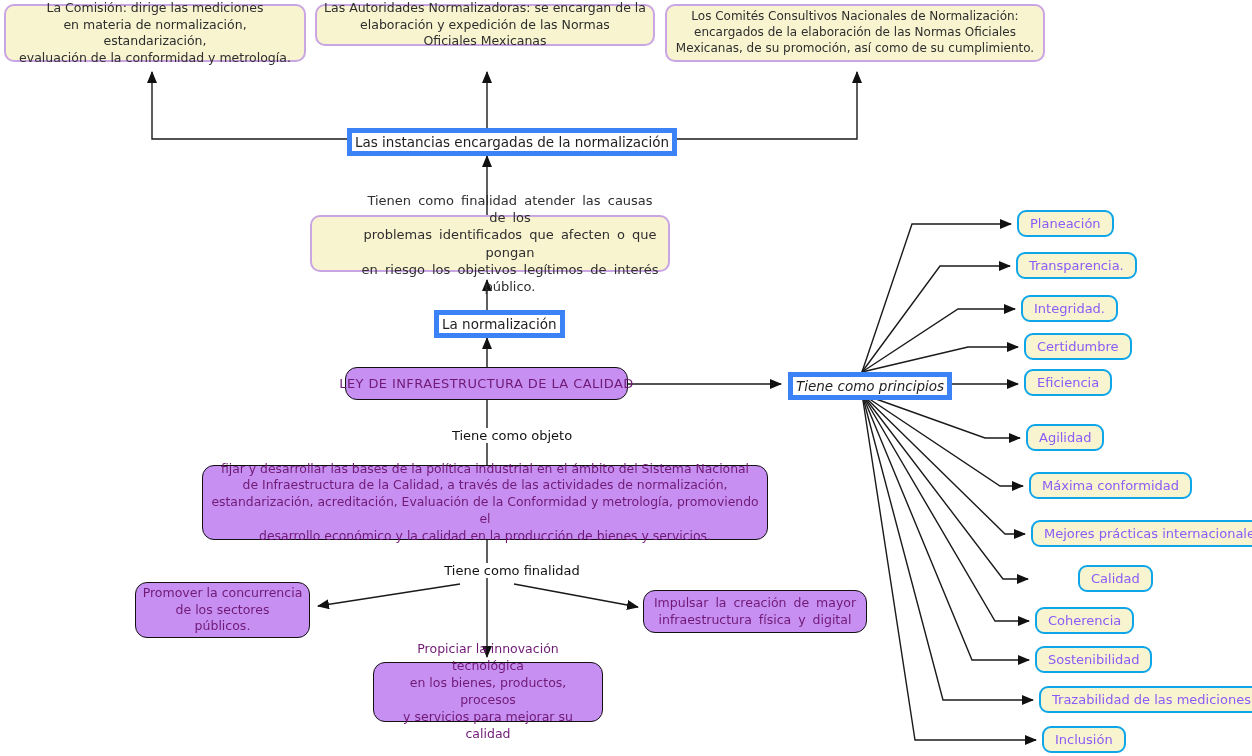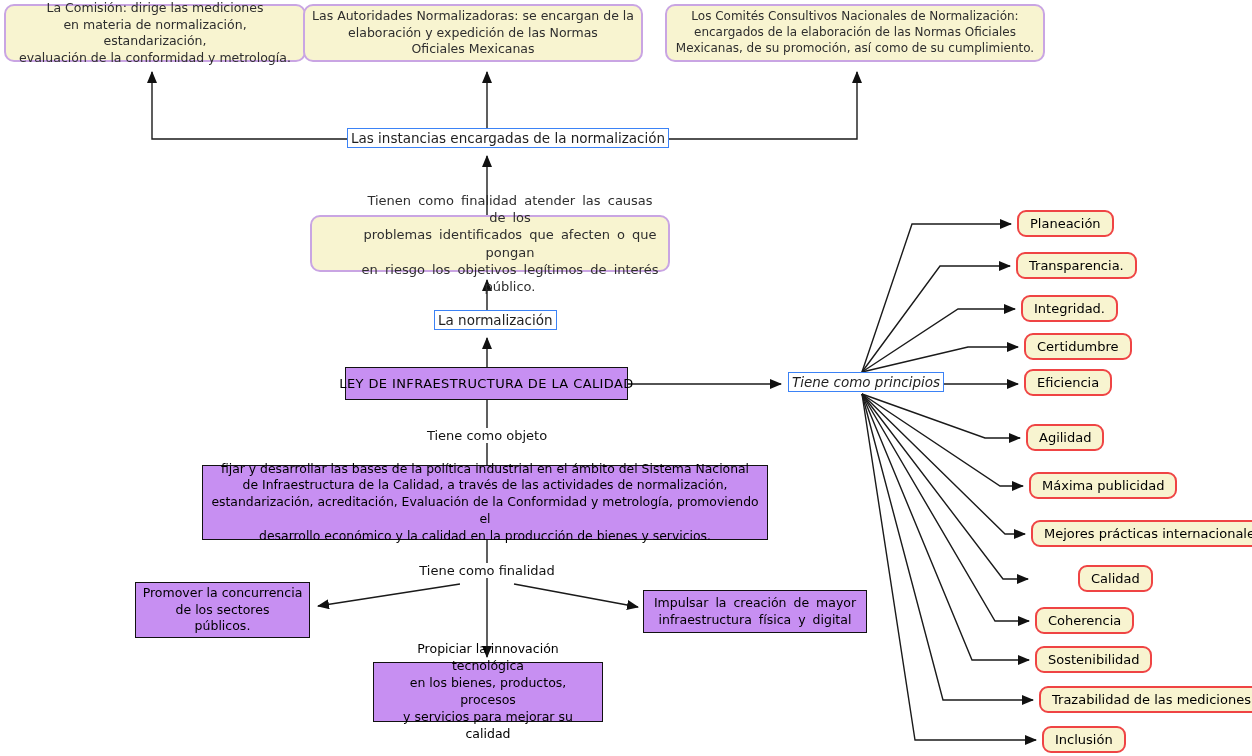--- a/index.html
+++ b/index.html
@@ -20,56 +20,56 @@
     text-align:center;
     font-size:12.5px;
     line-height:1.32;
     white-space:pre-line;
     padding:5px 4px;
     display:flex;align-items:center;justify-content:center;
   }
   .purple{
     background:#c78ff2;
     border:1.6px solid #111111;
-    border-radius:0;
-    color:#000000;
+    border-radius:12px;
+    color:#701a75;
     text-align:center;
     font-size:12.5px;
     line-height:1.35;
     white-space:pre-line;
     padding:4px 6px;
     display:flex;align-items:center;justify-content:center;
   }
   .tag{
     background:#ffffff;
-    border:1px solid #3b82f6;
+    border:5px solid #3b82f6;
     color:#1e1e1e;
     font-size:13.5px;
     padding:1px 3px;
     white-space:nowrap;
   }
   .linklabel{
     background:#ffffff;
     color:#111111;
     font-size:13px;
     padding:0 4px;
     white-space:nowrap;
   }
   .pill{
     background:#f8f4d0;
-    border:2px solid #ef4444;
+    border:2px solid #0ea5e9;
     border-radius:9px;
-    color:#000000;
+    color:#8b5cf6;
     font-size:13px;
     padding:4px 11px;
     white-space:nowrap;
   }
   .spread{word-spacing:3px;}
   .title{font-size:13px;letter-spacing:0.4px;white-space:nowrap;}
-  .ctr{transform:translateX(-50%);}
+  .ctr{transform:translateX(-50%);margin-left:25px;}
 </style>
 </head>
 <body>
 
 <div id="canvas">
 
   <svg id="wires" width="1252" height="756" viewBox="0 0 1252 756" xmlns="http://www.w3.org/2000/svg">
     <defs>
       <marker id="arr" viewBox="0 0 12 10" refX="11" refY="5" markerWidth="12" markerHeight="10" orient="auto" markerUnits="userSpaceOnUse">
         <path d="M0,0 L12,5 L0,10 Z" fill="#111111"></path>
@@ -104,21 +104,21 @@
       <path d="M862 394 L995 621 L1029 621" marker-end="url(#arr)"></path>
       <path d="M862 394 L972 660 L1029 660" marker-end="url(#arr)"></path>
       <path d="M862 394 L943 700 L1033 700" marker-end="url(#arr)"></path>
       <path d="M862 394 L915 740 L1036 740" marker-end="url(#arr)"></path>
     </g>
   </svg>
 
   <div class="node cream" style="left:4px;top:4px;width:302px;height:58px;">La Comisión: dirige las mediciones
 en materia de normalización, estandarización,
 evaluación de la conformidad y metrología.</div>
-  <div class="node cream" style="left:303px;top:4px;width:340px;height:58px;">Las Autoridades Normalizadoras: se encargan de la
+  <div class="node cream" style="left:315px;top:4px;width:340px;height:42px;">Las Autoridades Normalizadoras: se encargan de la
 elaboración y expedición de las Normas
 Oficiales Mexicanas</div>
   <div class="node cream" style="left:665px;top:4px;width:380px;height:58px;font-size:12px;">Los Comités Consultivos Nacionales de Normalización:
 encargados de la elaboración de las Normas Oficiales
 Mexicanas, de su promoción, así como de su cumplimiento.</div>
 
   <div class="node tag" style="left:347px;top:128px;">Las instancias encargadas de la normalización</div>
 
   <div class="node cream spread" style="left:310px;top:215px;width:360px;height:57px;font-size:13px;padding-left:44px;">Tienen como finalidad atender las causas de los
 problemas identificados que afecten o que pongan
@@ -147,21 +147,21 @@
 y servicios para mejorar su calidad</div>
 
   <div class="node tag" style="left:788px;top:372px;font-style:italic;">Tiene como principios</div>
 
   <div class="node pill" style="left:1017px;top:210px;">Planeación</div>
   <div class="node pill" style="left:1016px;top:252px;">Transparencia.</div>
   <div class="node pill" style="left:1021px;top:295px;">Integridad.</div>
   <div class="node pill" style="left:1024px;top:333px;">Certidumbre</div>
   <div class="node pill" style="left:1024px;top:369px;">Eficiencia</div>
   <div class="node pill" style="left:1026px;top:424px;">Agilidad</div>
-  <div class="node pill" style="left:1029px;top:472px;">Máxima publicidad</div>
+  <div class="node pill" style="left:1029px;top:472px;">Máxima conformidad</div>
   <div class="node pill" style="left:1031px;top:520px;">Mejores prácticas internacionales</div>
   <div class="node pill" style="left:1034px;top:565px;margin-left:44px;">Calidad</div>
   <div class="node pill" style="left:1035px;top:607px;">Coherencia</div>
   <div class="node pill" style="left:1035px;top:646px;">Sostenibilidad</div>
   <div class="node pill" style="left:1039px;top:686px;">Trazabilidad de las mediciones</div>
   <div class="node pill" style="left:1042px;top:726px;">Inclusión</div>
 
 </div>
 
 </body></html>

